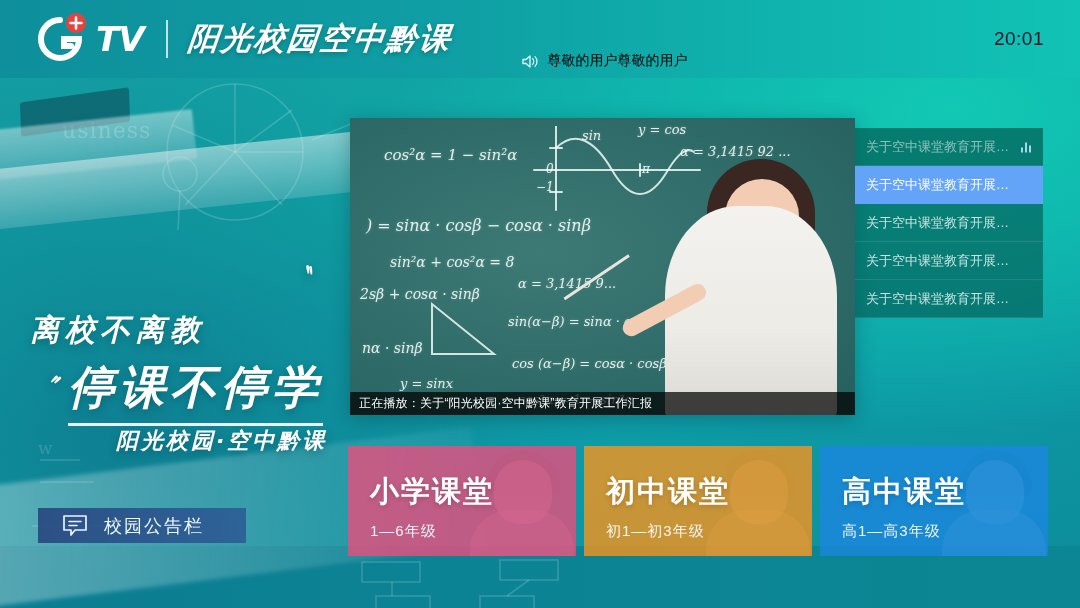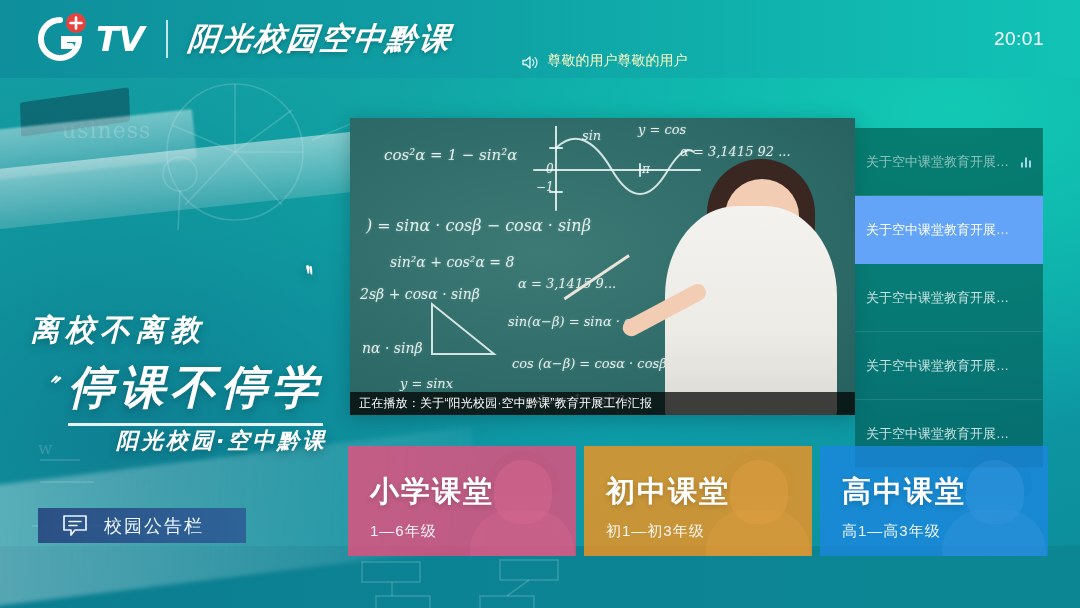--- a/index.html
+++ b/index.html
@@ -109,31 +109,31 @@
     color: #ffffff;
     font-size: 31px;
     font-weight: bold;
     letter-spacing: 2px;
     font-style: italic;
     text-shadow: 0 2px 5px rgba(0,0,0,0.25);
     font-family: "DejaVu Sans", sans-serif;
     transform: skewX(-6deg);
   }
   .notice {
-    display:flex; align-items:flex-end;
+    display:flex; align-items:center;
     margin-left: 70px;
-    color: #fef9c3;
+    color: #000000;
     font-size: 14px;
     margin-top: 44px;
   }
   .notice-icon { margin-right: 9px; display:flex; }
   .clock {
     position:absolute; right: 36px; top: 50%;
     transform: translateY(-50%);
-    color: #ffffff;
+    color: #0f172a;
     font-size: 19px;
     letter-spacing: 0.5px;
   }
 
   
   .hero {
     position:absolute; left: 30px; top: 272px;
     z-index: 12;
     color: #ffffff;
     text-shadow: 0 3px 9px rgba(0,40,50,0.35);
@@ -246,21 +246,21 @@
     white-space: nowrap;
   }
 
   
   .playlist {
     position:absolute; left: 855px; top: 128px;
     width: 188px;
     z-index: 12;
   }
   .pl-item {
-    height: 68px;
+    height: 38px;
     display:flex; align-items:center;
     position:relative;
     background: rgba(4,88,82,0.62);
     border-bottom: 1px solid rgba(255,255,255,0.10);
     cursor: pointer;
   }
   .pl-item.first { background: rgba(3,96,86,0.72); }
   .pl-item.active {
     background: #63a4f8;
     border-bottom: none;

